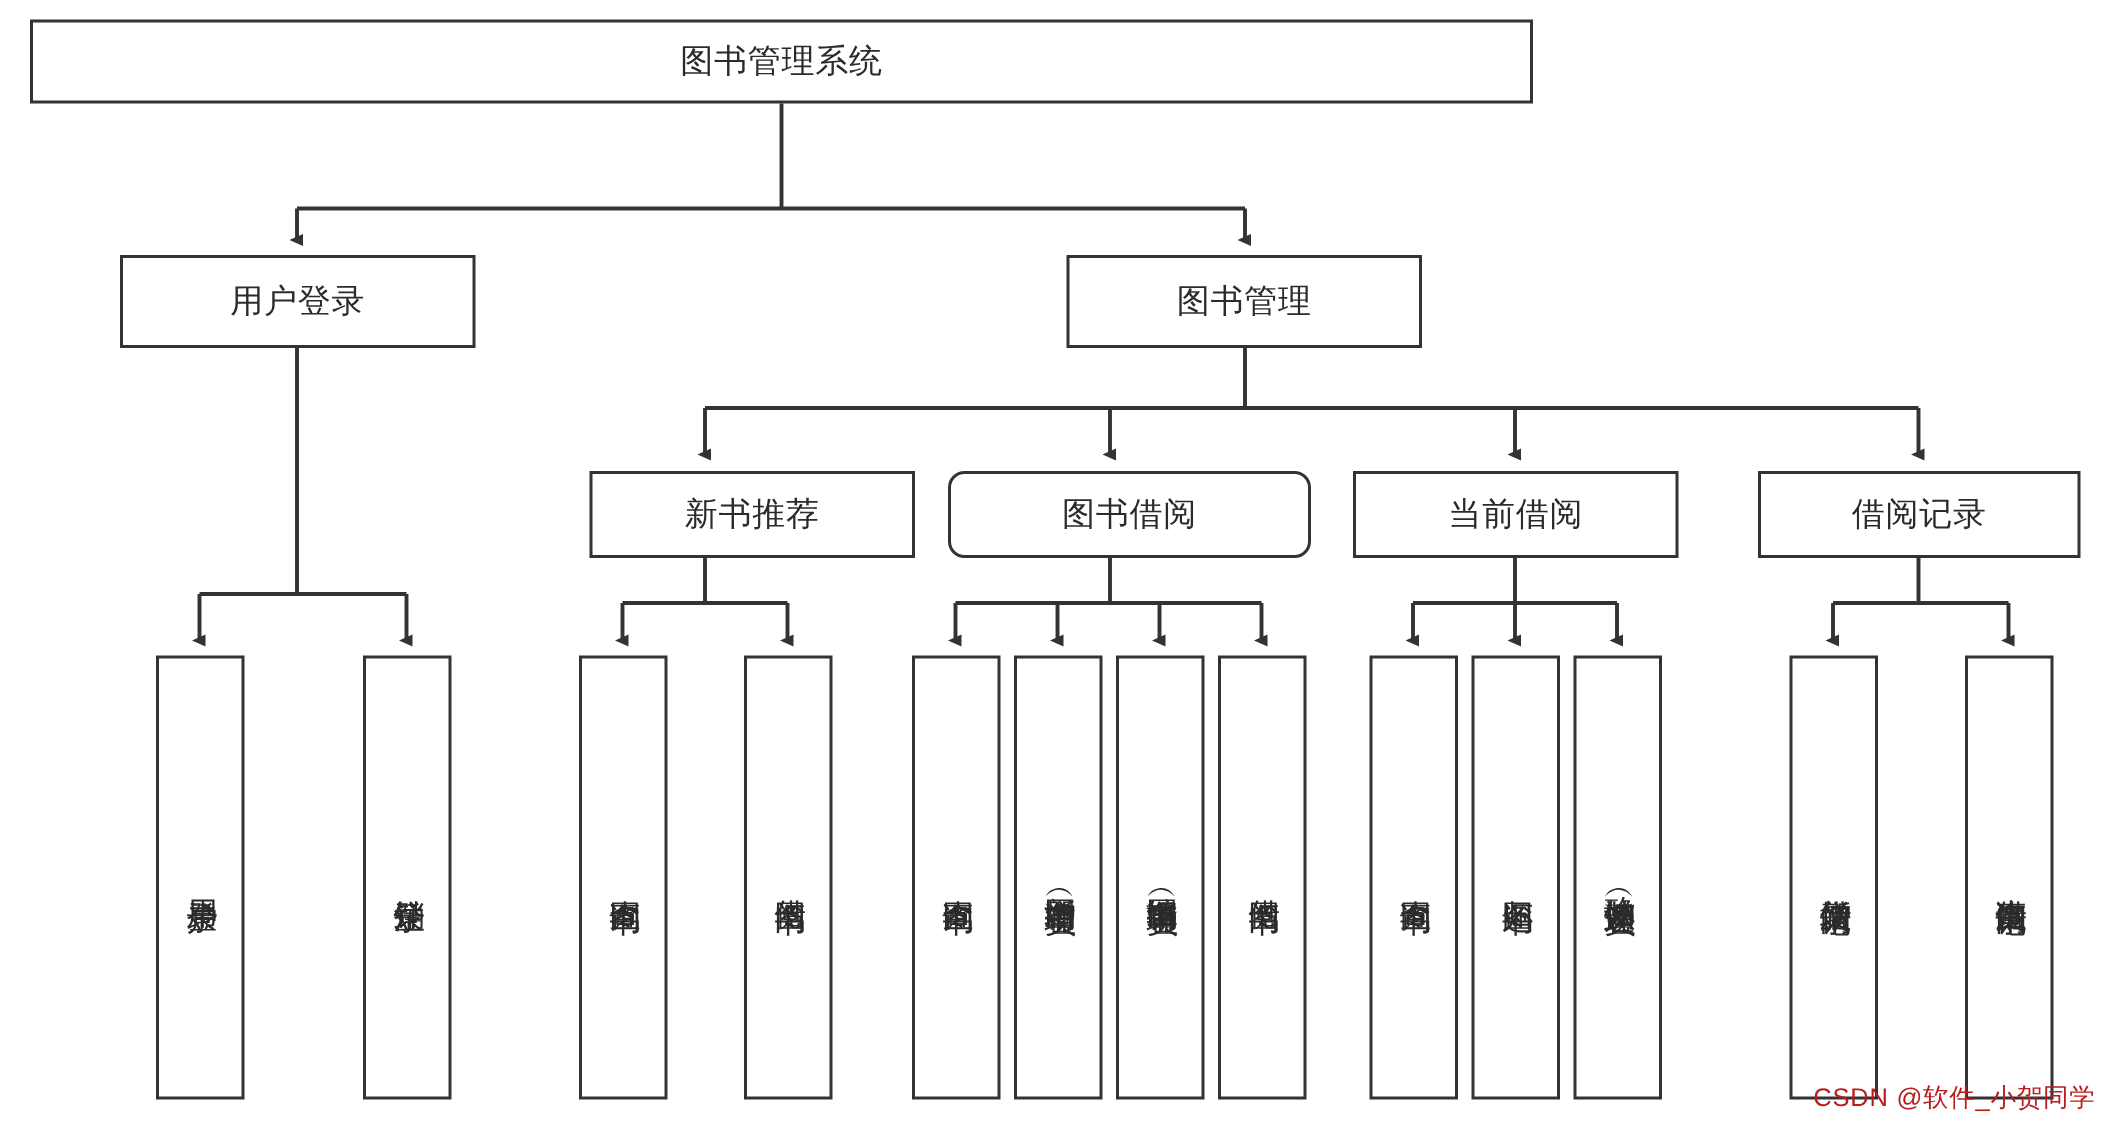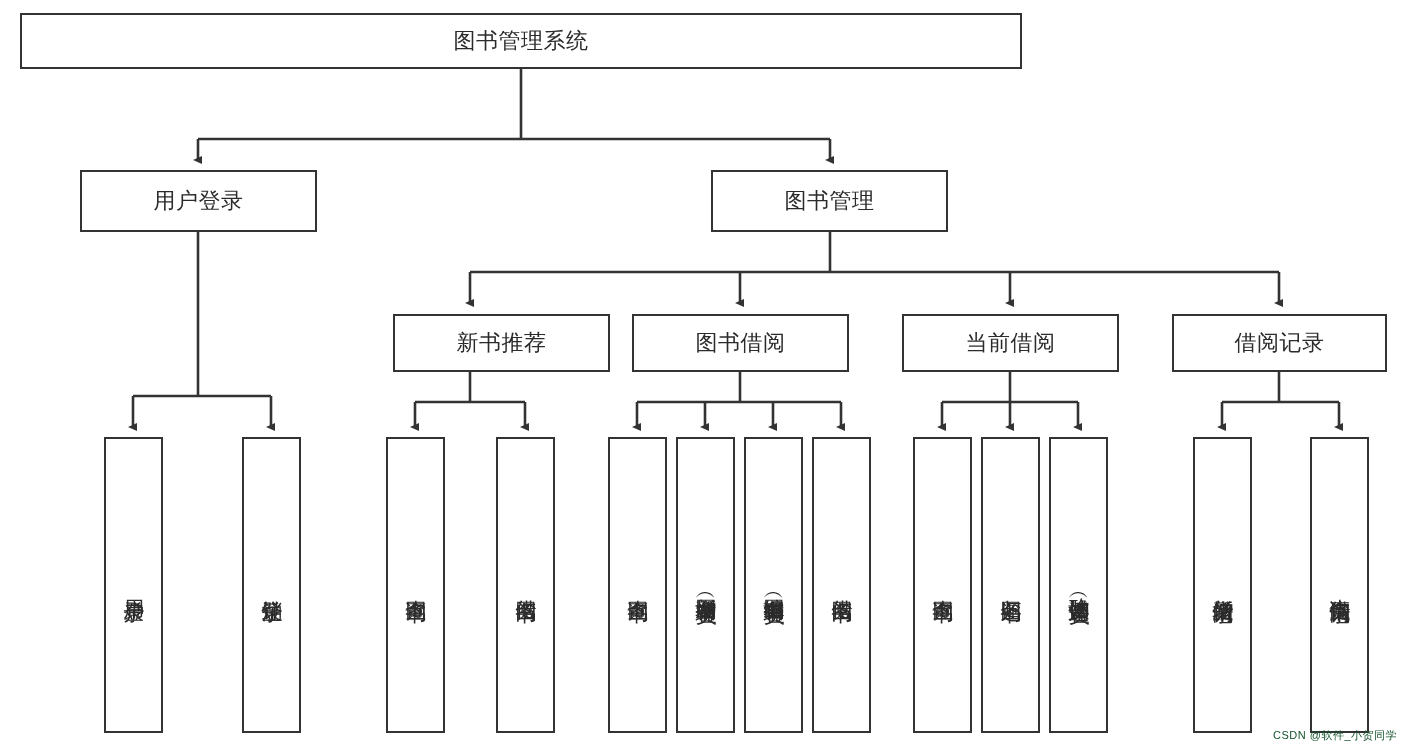--- a/index.html
+++ b/index.html
@@ -57,22 +57,22 @@
   .node.v .vtext {
     writing-mode: vertical-rl;
     text-orientation: upright;
     white-space: normal;
     max-height: 100%;
   }
   .watermark {
     position: absolute;
     right: 8px;
     bottom: 4px;
-    font-size: 11px;
-    color: #14532d;
+    font-size: 17px;
+    color: #b91c1c;
     letter-spacing: 0.5px;
     z-index: 3;
     white-space: nowrap;
   }
 </style>
 </head>
 <body>
 
 <div id="canvas">
 
@@ -136,21 +136,21 @@
   <div class="node h" style="left:80px; top:170px; width:237px; height:62px;">
     <span>用户登录</span>
   </div>
   <div class="node h" style="left:711px; top:170px; width:237px; height:62px;">
     <span>图书管理</span>
   </div>
 
   <div class="node h" style="left:362px; top:314px; width:217px; height:58px;margin-left:31px;">
     <span>新书推荐</span>
   </div>
-  <div class="node h" style="left:632px; top:314px; width:217px; height:58px;">
+  <div class="node h" style="left:632px; top:314px; width:242px; height:58px;border-radius:11px;">
     <span>图书借阅</span>
   </div>
   <div class="node h" style="left:1172px; top:314px; width:215px; height:58px;">
     <span>借阅记录</span>
   </div>
   <div class="node h" style="left:902px; top:314px; width:217px; height:58px;">
     <span>当前借阅</span>
   </div>
 
   <div class="node v" style="left:104px; top:437px; width:59px; height:296px;">

